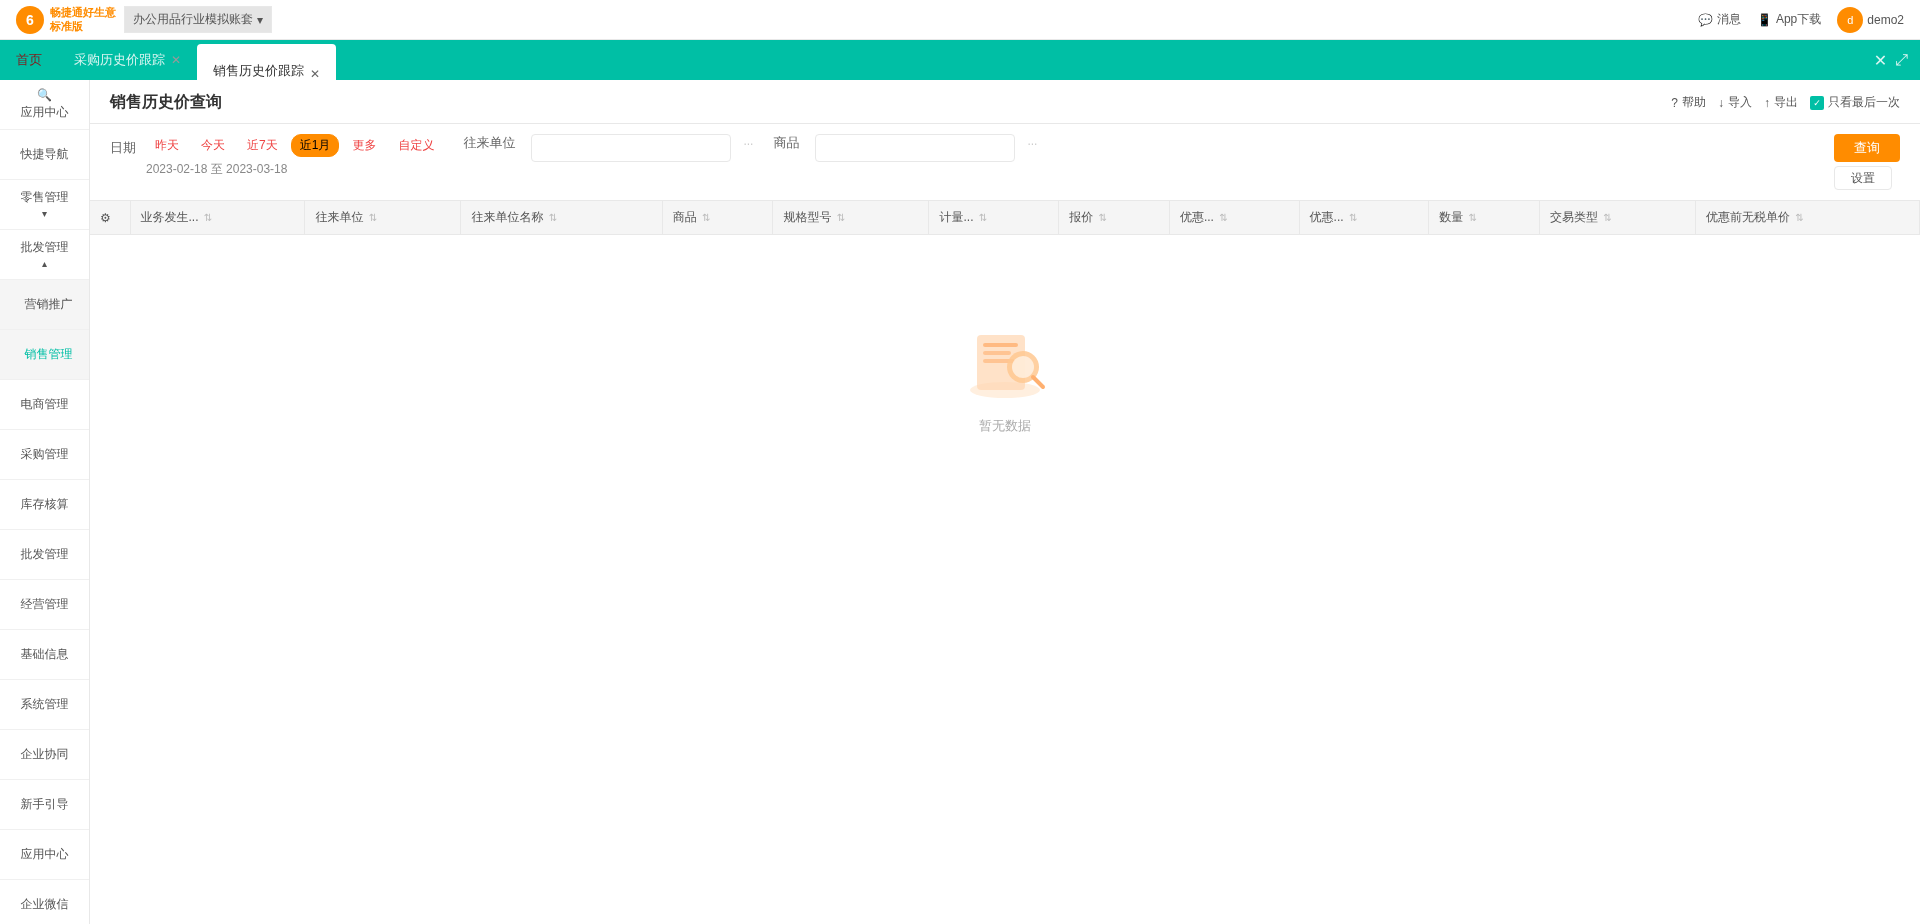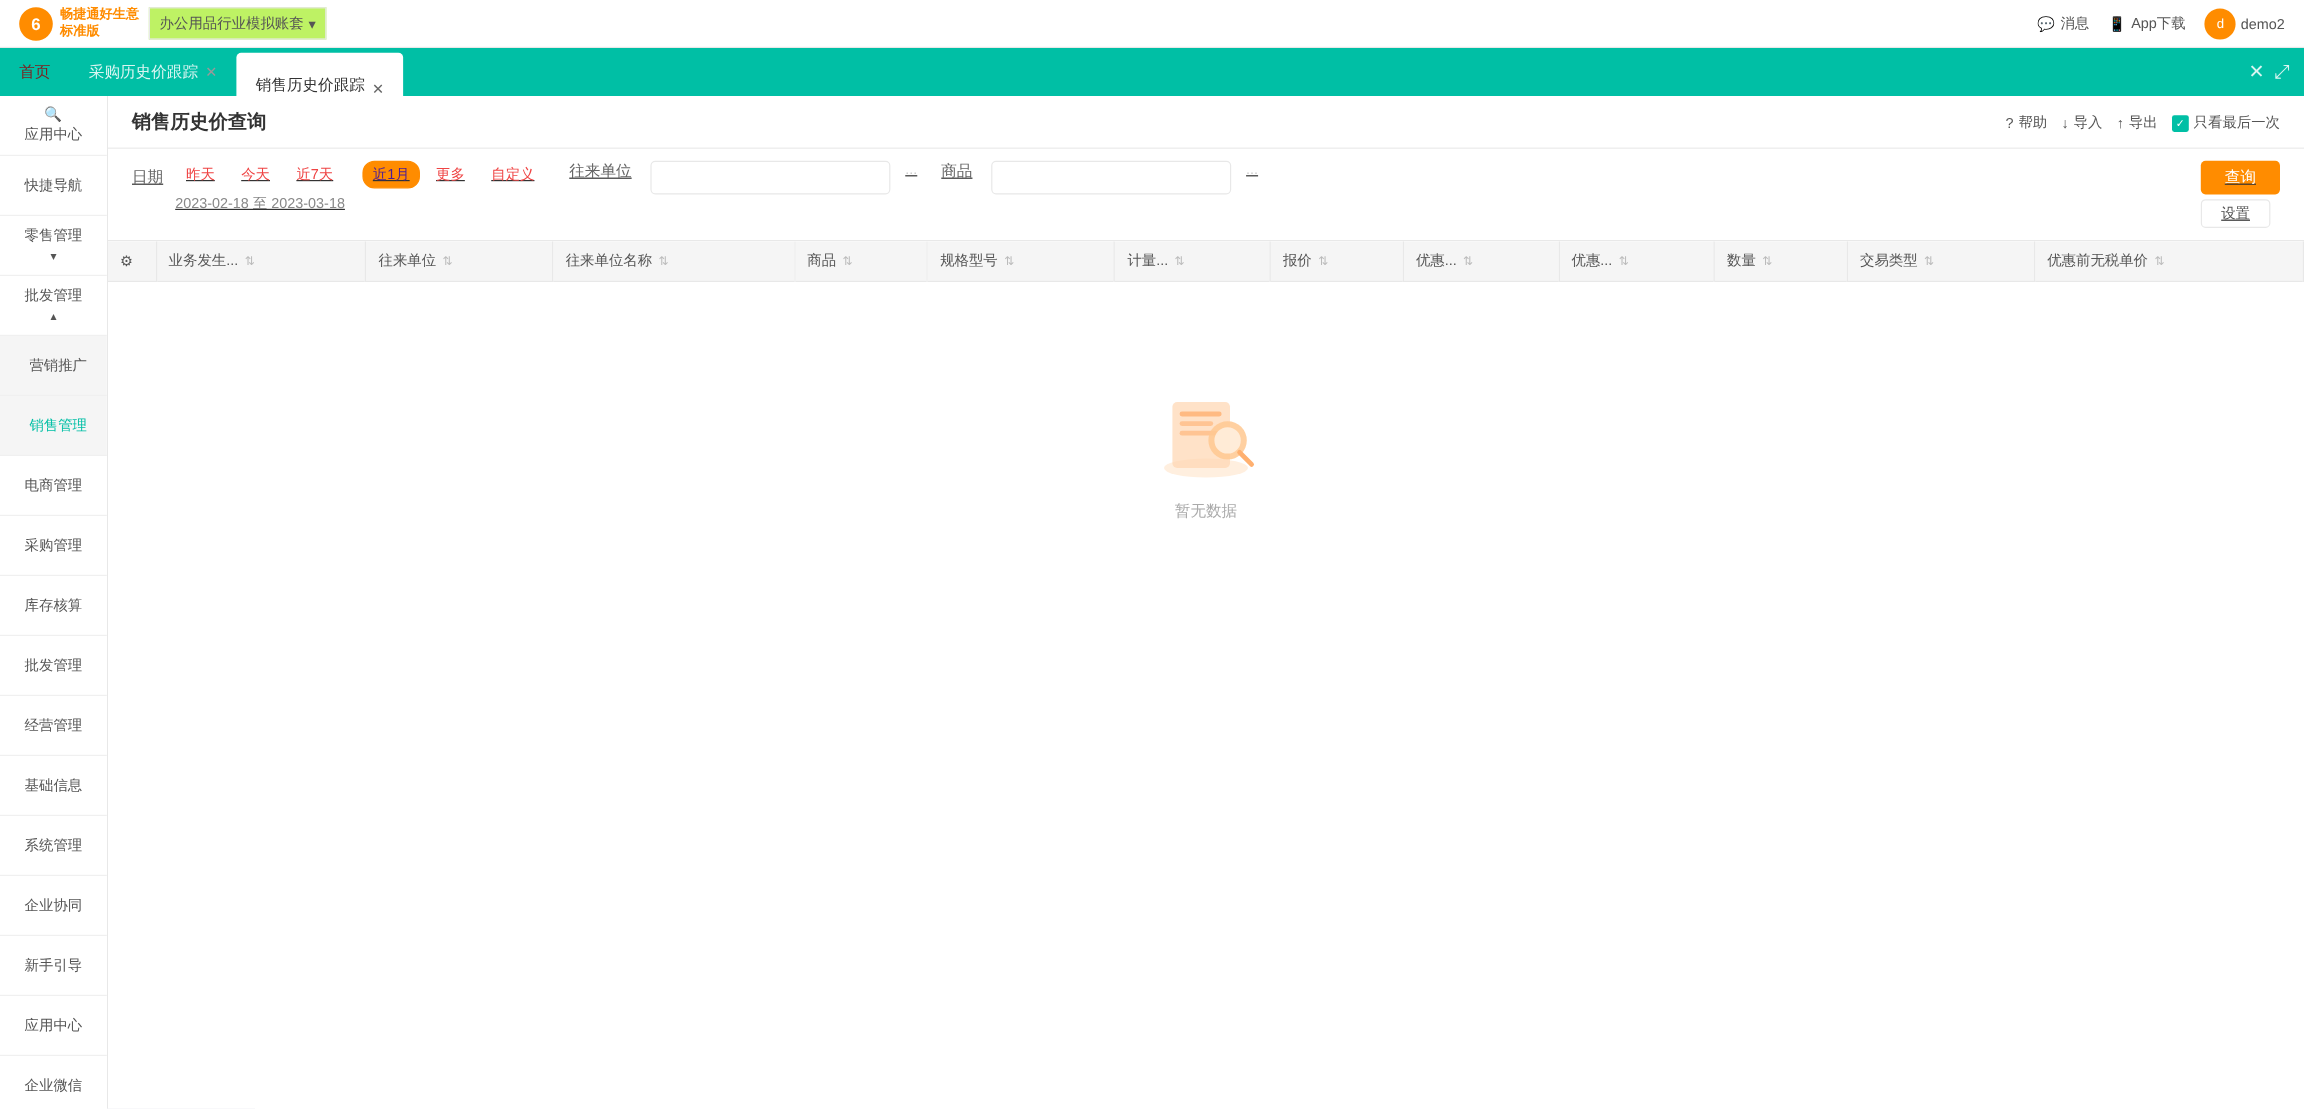--- a/index.html
+++ b/index.html
@@ -4,21 +4,21 @@
   <style>
     * { margin: 0; padding: 0; box-sizing: border-box; }
     body { font-family: 'Microsoft YaHei', Arial, sans-serif; font-size: 13px; color: #333; background: #f0f2f5; width: 1920px; height: 924px; overflow: hidden; display: flex; flex-direction: column; }
 
     
     .top-bar { height: 40px; background: #fff; display: flex; align-items: center; justify-content: space-between; padding: 0 16px; border-bottom: 1px solid #e8e8e8; flex-shrink: 0; }
     .top-bar-left { display: flex; align-items: center; gap: 8px; }
     .logo-area { display: flex; align-items: center; gap: 6px; }
     .logo-icon { width: 28px; height: 28px; background: #ff8c00; border-radius: 50%; display: flex; align-items: center; justify-content: center; color: white; font-size: 14px; font-weight: bold; }
     .logo-text { font-size: 11px; color: #ff8c00; font-weight: bold; line-height: 1.2; }
-    .app-selector { display: flex; align-items: center; gap: 4px; padding: 4px 8px; border: 1px solid #e8e8e8; border-radius: 0; cursor: pointer; background: #bef264; color: #555; font-size: 12px; }
+    .app-selector { display: flex; align-items: center; gap: 4px; padding: 4px 8px; border: 1px solid #e8e8e8; border-radius: 0; cursor: pointer; background: #e5e5e5; color: #555; font-size: 12px; }
     .top-bar-right { display: flex; align-items: center; gap: 16px; }
     .top-bar-action { display: flex; align-items: center; gap: 4px; color: #555; font-size: 12px; cursor: pointer; }
     .user-avatar { width: 26px; height: 26px; border-radius: 50%; background: #ff8c00; display: flex; align-items: center; justify-content: center; color: white; font-size: 11px; }
 
     
     .tab-bar { height: 40px; background: #00bfa5; display: flex; align-items: center; padding: 0 0; flex-shrink: 0; }
     .tab-item { height: 40px; display: flex; align-items: center; padding: 0 16px; cursor: pointer; color: rgba(255,255,255,0.85); font-size: 13px; gap: 6px; position: relative; }
     .tab-item.active { background: #fff; color: #333; border-radius: 4px 4px 0 0; margin-top: 4px; height: 36px; align-items: flex-end; }
     .tab-item .close-btn { font-size: 12px; color: #999; cursor: pointer; line-height: 1; }
     .tab-item.active .close-btn { color: #666; }
@@ -40,27 +40,27 @@
     .content { flex: 1; display: flex; flex-direction: column; overflow: hidden; background: #f5f5f5; }
 
     
     .page-header { background: #fff; padding: 12px 20px 0 20px; border-bottom: 1px solid #e8e8e8; flex-shrink: 0; }
     .page-title-row { display: flex; align-items: center; justify-content: space-between; padding-bottom: 10px; }
     .page-title { font-size: 16px; font-weight: 600; color: #333; }
     .header-actions { display: flex; align-items: center; gap: 12px; }
     .header-action-btn { display: flex; align-items: center; gap: 4px; color: #555; font-size: 12px; cursor: pointer; }
 
     
-    .filter-bar { background: #fff; padding: 10px 20px; border-bottom: 1px solid #e8e8e8; display: flex; align-items: flex-start; gap: 20px; flex-shrink: 0; flex-wrap: wrap; text-decoration: underline; }
+    .filter-bar { background: #fff; padding: 10px 20px; border-bottom: 1px solid #e8e8e8; display: flex; align-items: flex-start; gap: 20px; flex-shrink: 0; flex-wrap: wrap; }
     .filter-group { display: flex; align-items: flex-start; gap: 8px; }
     .filter-label { color: #666; font-size: 13px; min-width: 28px; line-height: 28px; }
     .filter-dates { display: flex; flex-direction: column; gap: 4px; }
     .date-options { display: flex; align-items: center; gap: 4px; }
     .date-btn { padding: 2px 8px; border-radius: 3px; cursor: pointer; font-size: 12px; color: #ef4444; border: 1px solid transparent; }
-    .date-btn.active { background: #ff8c00; color: #4c1d95; border-color: #ff8c00; border-radius: 10px; margin-left: 11px; }
+    .date-btn.active { background: #ff8c00; color: #000000; border-color: #ff8c00; border-radius: 10px; }
     .date-range { font-size: 12px; color: #888; }
     .filter-input-label { color: #666; font-size: 13px; margin-right: 8px; white-space: nowrap; }
     .filter-input { border: 1px solid #e8e8e8; border-radius: 4px; padding: 4px 8px; font-size: 12px; color: #333; width: 180px; height: 28px; outline: none; }
     .filter-input-dots { color: #ccc; font-size: 12px; margin-left: 4px; cursor: pointer; }
     .filter-actions { display: flex; align-items: flex-start; flex-direction: column; gap: 4px; margin-left: auto; }
     .btn-query { background: #ff8c00; color: white; border: none; border-radius: 4px; padding: 5px 20px; font-size: 13px; cursor: pointer; height: 28px; }
     .btn-settings { background: white; color: #555; border: 1px solid #e8e8e8; border-radius: 4px; padding: 4px 16px; font-size: 12px; cursor: pointer; display: flex; align-items: center; justify-content: center; height: 24px; }
 
     
     .table-area { flex: 1; background: #fff; margin: 0; overflow: auto; }

